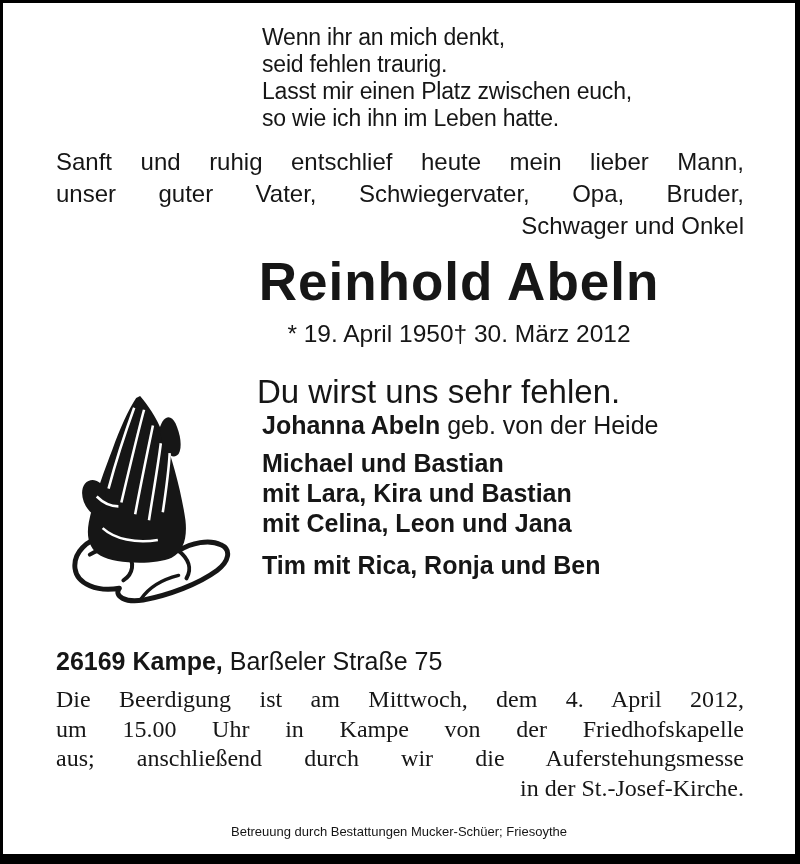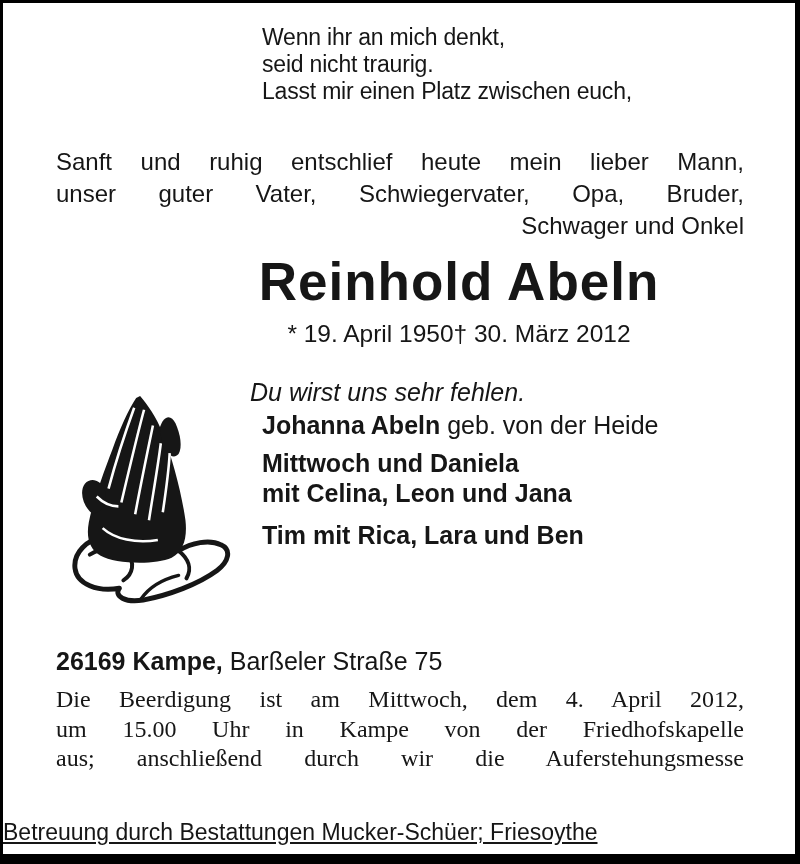--- a/index.html
+++ b/index.html
@@ -22,43 +22,44 @@
   .jline{text-align:justify;text-align-last:justify;}
   .lastline{text-align:right;}
   
   .name-block{left:108px;top:250px;width:696px;text-align:center;}
   .deceased-name{font-size:53px;line-height:58px;font-weight:bold;letter-spacing:1px;}
   .dates{margin-top:9px;font-size:24.5px;line-height:28px;}
   .date-death{}
   
   .hands{left:49px;top:389px;width:190px;height:212px;}
   
-  .farewell{left:247px;top:374px;font-size:25px;line-height:30px;font-style:italic;}
+  .farewell{left:254px;top:374px;font-size:33px;line-height:30px;}
   .mourners{left:259px;top:407px;font-size:25px;line-height:30px;}
   .m-line{white-space:nowrap;}
   .b{font-weight:bold;}
   .gap-sm{margin-top:8px;}
   .gap-md{margin-top:16px;}
   .gap-md2{margin-top:12px;}
   
   .address{left:53px;top:643px;font-size:25px;line-height:30px;white-space:nowrap;}
   
   .funeral{left:53px;top:682px;width:688px;font-size:24px;line-height:29.5px;font-family:Liberation Serif, serif;}
   
-  .footer{left:0;top:817px;width:100%;font-size:23px;line-height:24px;text-decoration:underline;}
+  .footer{left:0;top:817px;width:100%;text-align:center;font-size:13px;line-height:24px;}
 </style>
 </head>
 <body>
 
 <div class="page">
 
   <div class="abs poem">
     <div>Wenn ihr an mich denkt,</div>
-    <div>seid nicht traurig.</div>
+    <div>seid fehlen traurig.</div>
     <div>Lasst mir einen Platz zwischen euch,</div>
+    <div>so wie ich ihn im Leben hatte.</div>
   </div>
 
   <div class="abs intro">
     <div class="jline">Sanft und ruhig entschlief heute mein lieber Mann,</div>
     <div class="jline">unser guter Vater, Schwiegervater, Opa, Bruder,</div>
     <div class="lastline">Schwager und Onkel</div>
   </div>
 
   <div class="abs name-block">
     <div class="deceased-name">Reinhold Abeln</div>
@@ -90,30 +91,32 @@
         <path d="M50,138 C62,149 84,154 106,150"></path>
         <path d="M44,106 C50,112 58,116 66,116"></path>
       </g>
     </svg>
   </div>
 
   <div class="abs farewell">Du wirst uns sehr fehlen.</div>
 
   <div class="abs mourners">
     <div class="m-line"><span class="b">Johanna Abeln</span> <span>geb. von der Heide</span></div>
-    <div class="m-line b gap-sm">Mittwoch und Daniela</div>
+    <div class="m-line b gap-sm">Michael und Bastian</div>
+    <div class="m-line b">mit Lara, Kira und Bastian</div>
     <div class="m-line b">mit Celina, Leon und Jana</div>
-    <div class="m-line b gap-md2">Tim mit Rica, Lara und Ben</div>
+    <div class="m-line b gap-md2">Tim mit Rica, Ronja und Ben</div>
   </div>
 
   <div class="abs address">
     <span class="b">26169 Kampe,</span> <span>Barßeler Straße 75</span>
   </div>
 
   <div class="abs funeral">
     <div class="jline">Die Beerdigung ist am Mittwoch, dem 4. April 2012,</div>
     <div class="jline">um 15.00 Uhr in Kampe von der Friedhofskapelle</div>
     <div class="jline">aus; anschließend durch wir die Auferstehungsmesse</div>
+    <div class="lastline">in der St.-Josef-Kirche.</div>
   </div>
 
   <div class="abs footer">Betreuung durch Bestattungen Mucker-Schüer; Friesoythe</div>
 
 </div>
 
 </body></html>

